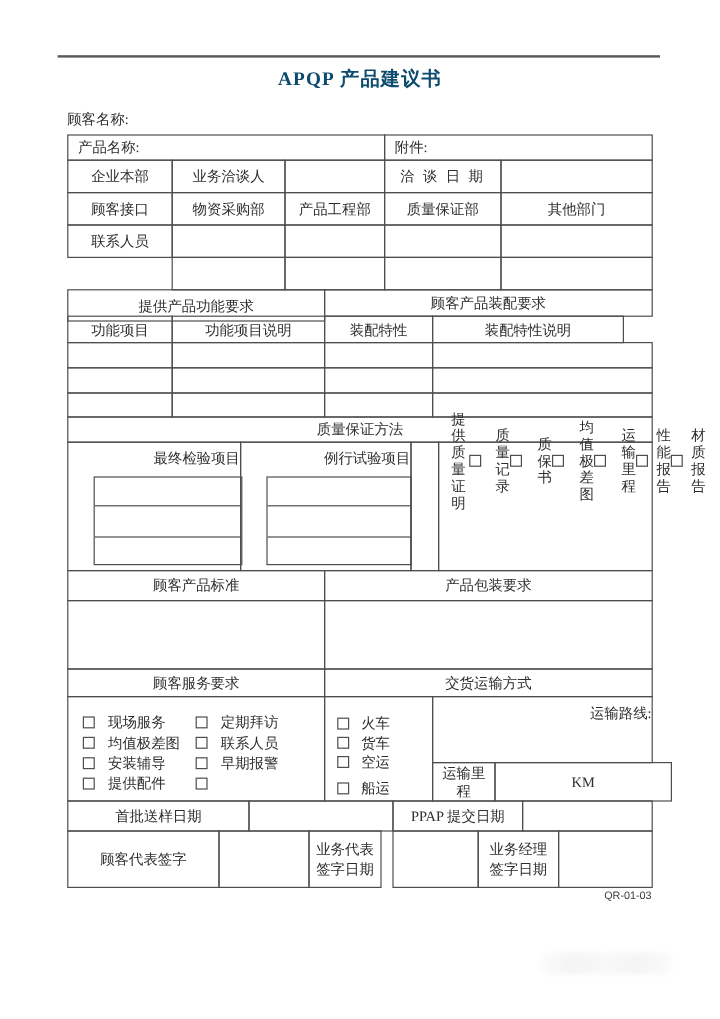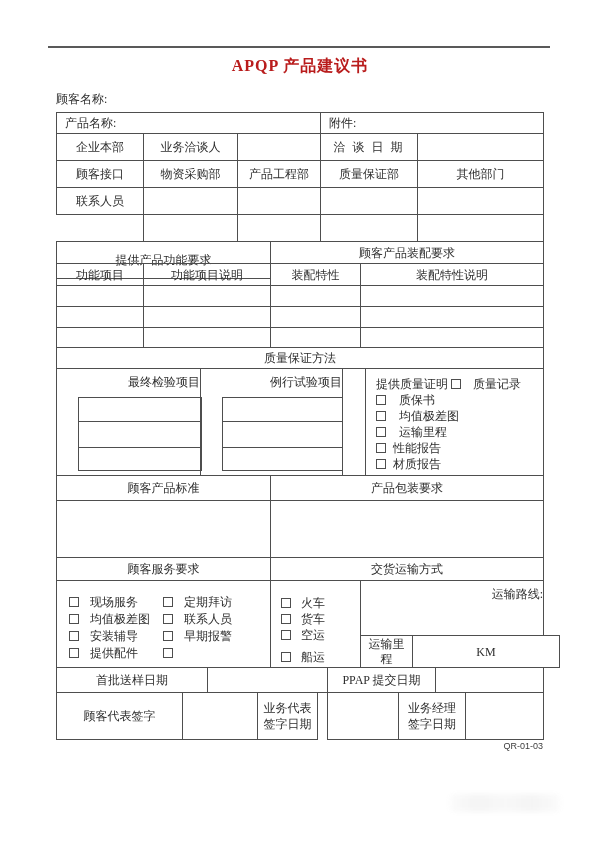--- a/index.html
+++ b/index.html
@@ -1,30 +1,30 @@
 <!DOCTYPE html>
 <html><head>
 <meta charset="utf-8">
 <style>
   html,body{margin:0;padding:0;}
   body{background:#ffffff;font-family:"Liberation Serif","DejaVu Serif",serif;}
   .page{position:relative;width:600px;height:849px;background:#ffffff;overflow:hidden;color:#2e2e2e;}
   .toprule{position:absolute;background:#595959;}
-  .title{position:absolute;left:0;top:56px;width:600px;text-align:center;font-size:16px;font-weight:bold;letter-spacing:1px;color:#b91c1c;}
+  .title{position:absolute;left:0;top:56px;width:600px;text-align:center;font-size:16px;font-weight:bold;letter-spacing:1px;color:#0c4a6e;}
   .custname{position:absolute;left:56px;top:91px;font-size:12px;}
   .c{position:absolute;box-sizing:border-box;border:1px solid #4e4e4e;display:flex;align-items:center;justify-content:center;font-size:12px;line-height:14px;text-align:center;}
   .lt{justify-content:flex-start;text-align:left;padding-left:8px;}
   .tl{justify-content:flex-end;align-items:flex-start;text-align:left;padding:6px 0 0 8px;}
   .stack{flex-direction:column;line-height:16px;}
   .ls2{letter-spacing:2px;}
   .nest{position:absolute;box-sizing:border-box;border:1px solid #4e4e4e;}
   .nr{box-sizing:border-box;border-bottom:1px solid #4e4e4e;}
   .nr.last{border-bottom:none;}
   .cbx{display:inline-block;width:10px;height:10px;border:1px solid #4e4e4e;box-sizing:border-box;background:#fff;flex:none;}
-  .cert{flex-direction:column;align-items:flex-start;justify-content:flex-start;padding:7px 0 0 10px;text-align:left;}
+  .cert{flex-direction:row;align-items:flex-start;justify-content:flex-start;padding:7px 0 0 10px;text-align:left;}
   .certhead{display:flex;align-items:center;height:16px;}
   .certhead .cbx{margin:0 12px 0 3px;}
   .cbrow3{display:flex;align-items:center;gap:7px;height:16px;}
   .cbrow3.wide{gap:13px;}
   .svc{flex-direction:column;align-items:flex-start;justify-content:flex-start;padding:12px 0 0 12px;text-align:left;}
   .cbrow{display:grid;grid-template-columns:12px 64px 12px auto;column-gap:9px;align-items:center;height:17px;}
   .trn{flex-direction:column;align-items:flex-start;justify-content:flex-start;padding:14px 0 0 10px;text-align:left;}
   .cbrow2{display:flex;align-items:center;gap:10px;height:16px;}
   .cbrow2.gap{margin-top:6px;}
   .formcode{position:absolute;left:463px;top:741px;width:80px;text-align:right;font-size:9px;font-family:"Liberation Sans","DejaVu Sans",sans-serif;color:#3c3c3c;}
@@ -81,37 +81,37 @@
   <div class="c" style="left:143px;top:187px;width:95px;height:28px;"></div>
   <div class="c" style="left:237px;top:187px;width:84px;height:28px;"></div>
   <div class="c" style="left:320px;top:187px;width:98px;height:28px;"></div>
   <div class="c" style="left:417px;top:187px;width:127px;height:28px;"></div>
 
   <div class="c" style="left:143px;top:214px;width:95px;height:28px;"></div>
   <div class="c" style="left:237px;top:214px;width:84px;height:28px;"></div>
   <div class="c" style="left:320px;top:214px;width:98px;height:28px;"></div>
   <div class="c" style="left:417px;top:214px;width:127px;height:28px;"></div>
 
-  <div class="c" style="left:56px;top:241px;width:215px;height:38px;">
+  <div class="c" style="left:56px;top:241px;width:215px;height:27px;">
       <span>提供产品功能要求</span>
     </div>
   <div class="c" style="left:270px;top:241px;width:274px;height:23px;">
       <span>顾客产品装配要求</span>
     </div>
 
   <div class="c" style="left:56px;top:263px;width:88px;height:23px;">
       <span>功能项目</span>
     </div>
   <div class="c" style="left:143px;top:263px;width:128px;height:23px;">
       <span>功能项目说明</span>
     </div>
   <div class="c" style="left:270px;top:263px;width:91px;height:23px;">
       <span>装配特性</span>
     </div>
-  <div class="c" style="left:360px;top:263px;width:184px;height:23px;">
+  <div class="c" style="left:360px;top:263px;width:160px;height:23px;">
       <span>装配特性说明</span>
     </div>
 
   <div class="c" style="left:56px;top:285px;width:88px;height:22px;"></div>
   <div class="c" style="left:143px;top:285px;width:128px;height:22px;"></div>
   <div class="c" style="left:270px;top:285px;width:91px;height:22px;"></div>
   <div class="c" style="left:360px;top:285px;width:184px;height:22px;"></div>
   <div class="c" style="left:56px;top:306px;width:88px;height:22px;"></div>
   <div class="c" style="left:143px;top:306px;width:128px;height:22px;"></div>
   <div class="c" style="left:270px;top:306px;width:91px;height:22px;"></div>

